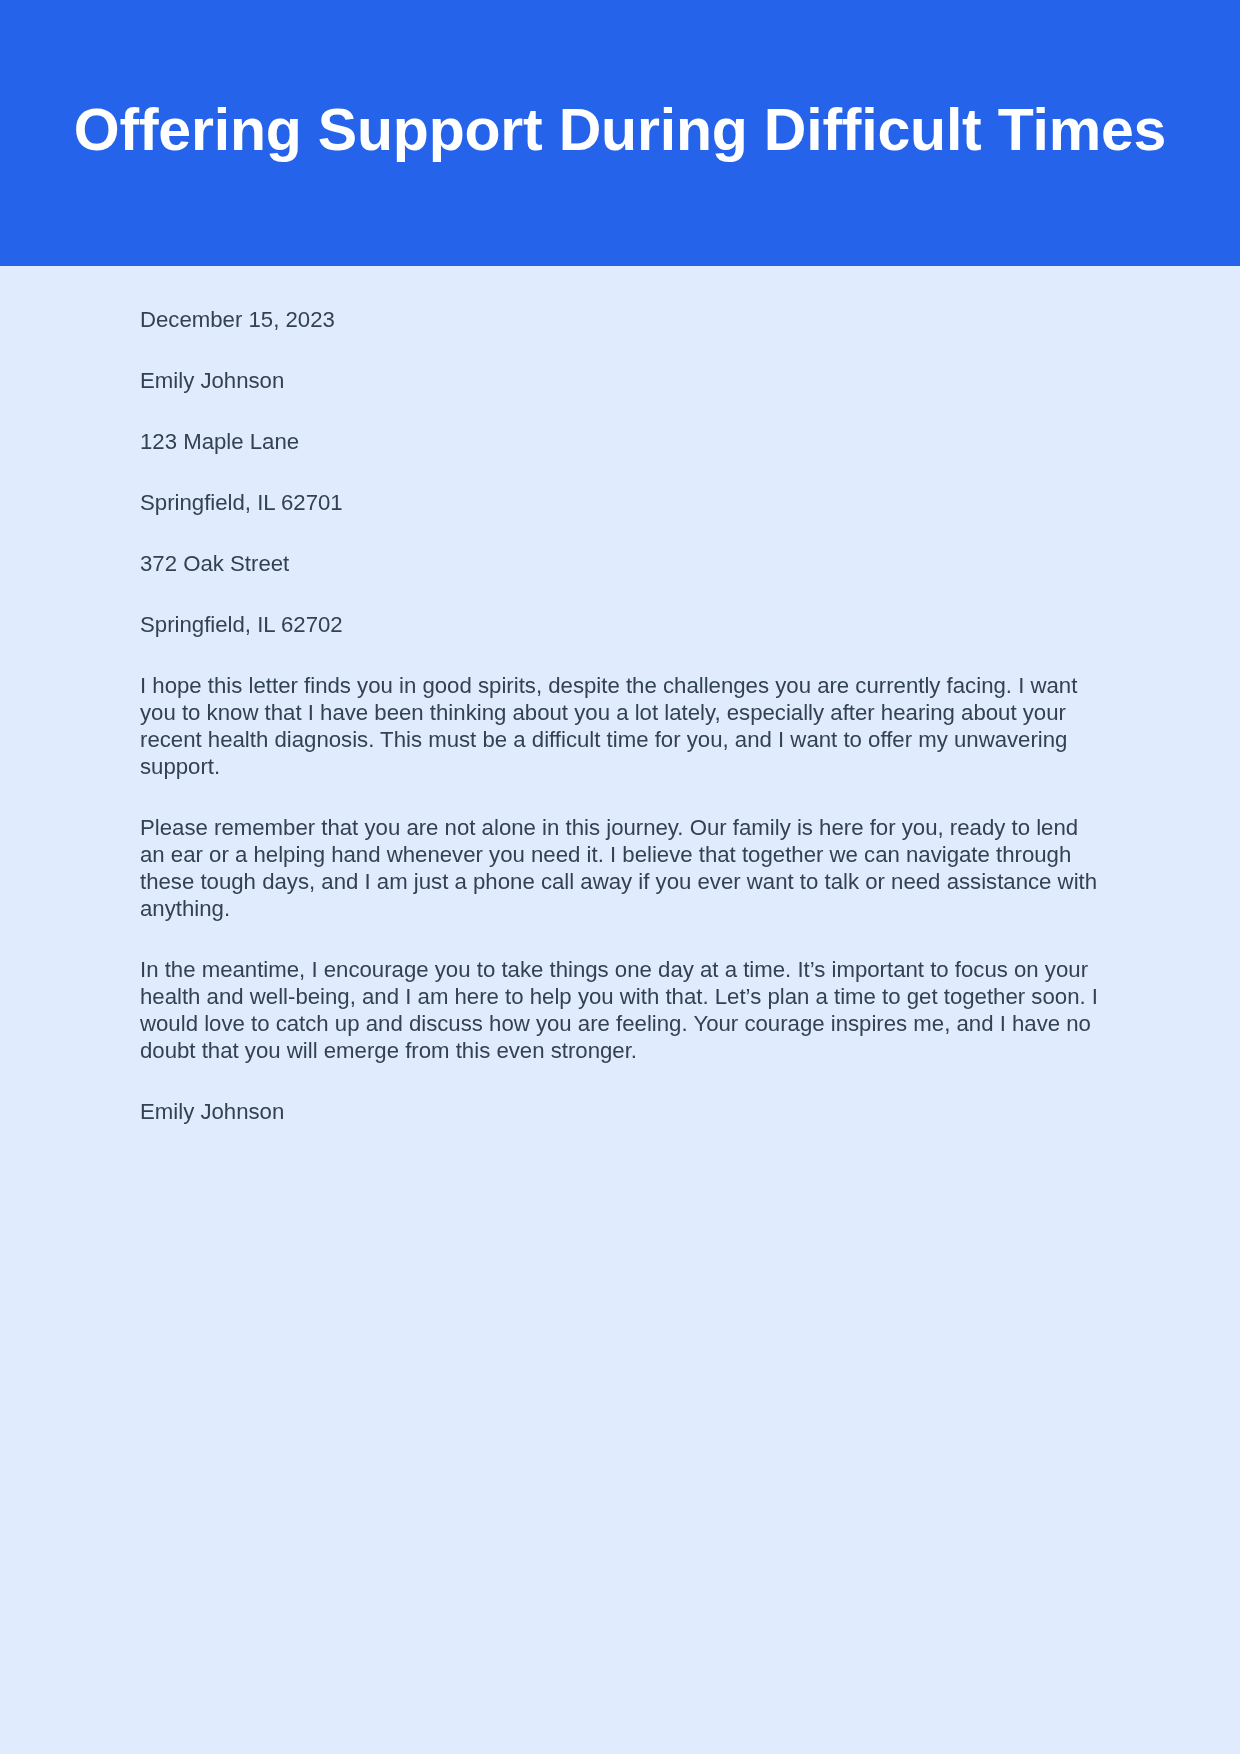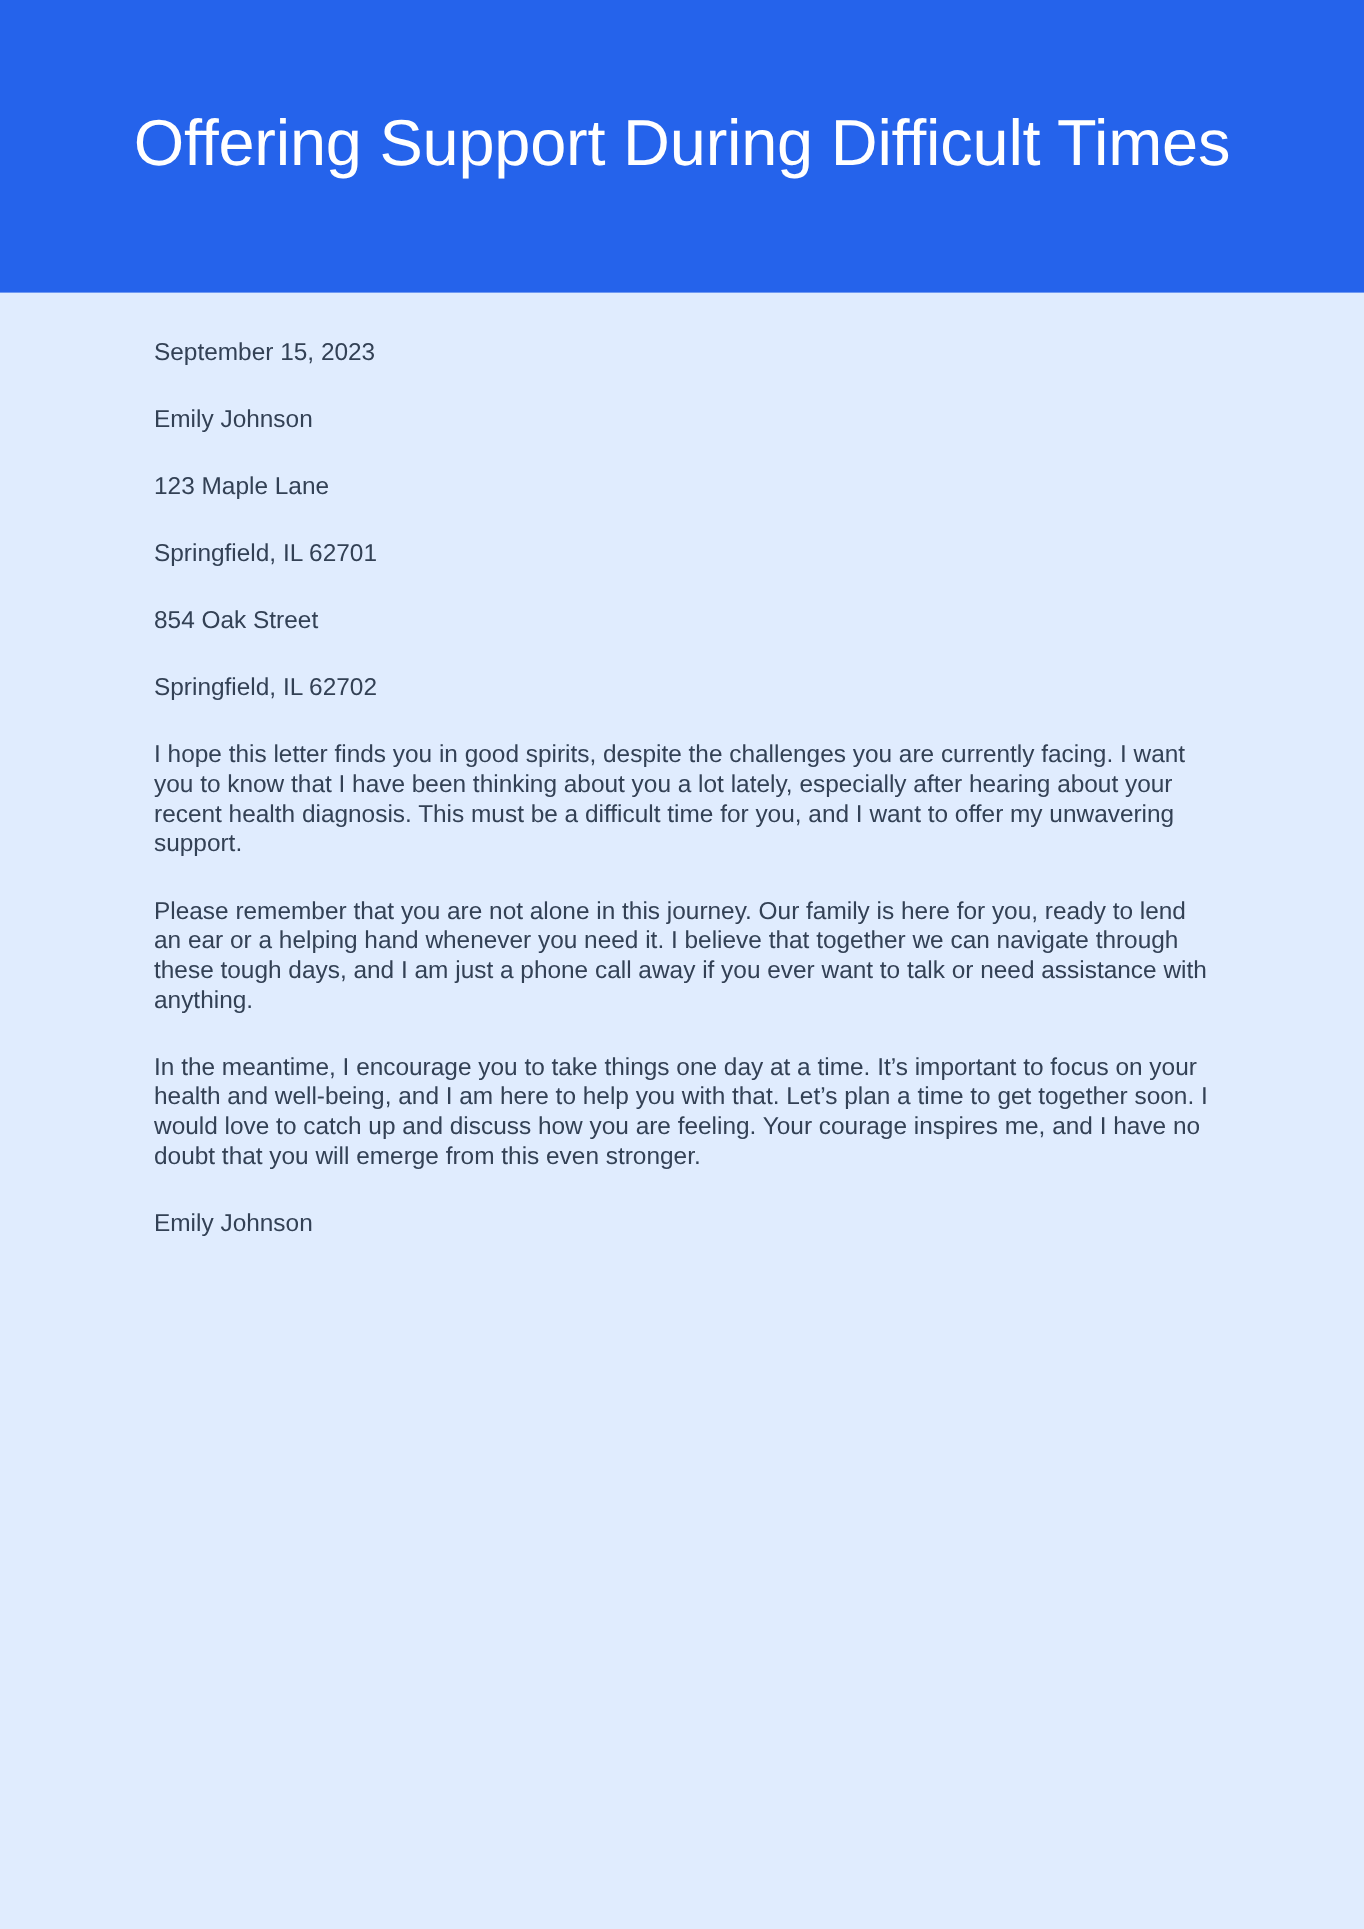--- a/index.html
+++ b/index.html
@@ -17,21 +17,21 @@
       display: flex;
       align-items: flex-start;
       justify-content: center;
       box-sizing: border-box;
       padding-top: 96px;
     }
     .title {
       margin: 0;
       color: #ffffff;
       font-size: 59px;
-      font-weight: normal;
+      font-weight: bold;
       line-height: 68px;
       letter-spacing: -0.2px;
       text-align: left;
     }
     .content {
       padding: 40px 140px 0 140px;
       box-sizing: border-box;
       width: 1240px;
     }
     .line, .para {
@@ -42,30 +42,30 @@
     .line { margin-bottom: 34px; }
   </style>
 </head>
 <body>
 
 <header class="header">
   <h1 class="title">Offering Support During Difficult Times</h1>
 </header>
 
 <main class="content">
-  <p class="line">September 15, 2023</p>
+  <p class="line">December 15, 2023</p>
 
   <div>
     <p class="line">Emily Johnson</p>
     <p class="line">123 Maple Lane</p>
     <p class="line">Springfield, IL 62701</p>
   </div>
 
   <div>
-    <p class="line">854 Oak Street</p>
+    <p class="line">372 Oak Street</p>
     <p class="line">Springfield, IL 62702</p>
   </div>
 
 
   <p class="para">I hope this letter finds you in good spirits, despite the challenges you are currently facing. I want you to know that I have been thinking about you a lot lately, especially after hearing about your recent health diagnosis. This must be a difficult time for you, and I want to offer my unwavering support.</p>
   <p class="para">Please remember that you are not alone in this journey. Our family is here for you, ready to lend an ear or a helping hand whenever you need it. I believe that together we can navigate through these tough days, and I am just a phone call away if you ever want to talk or need assistance with anything.</p>
   <p class="para">In the meantime, I encourage you to take things one day at a time. It’s important to focus on your health and well-being, and I am here to help you with that. Let’s plan a time to get together soon. I would love to catch up and discuss how you are feeling. Your courage inspires me, and I have no doubt that you will emerge from this even stronger.</p>
 
   <p class="line">Emily Johnson</p>
 </main>

